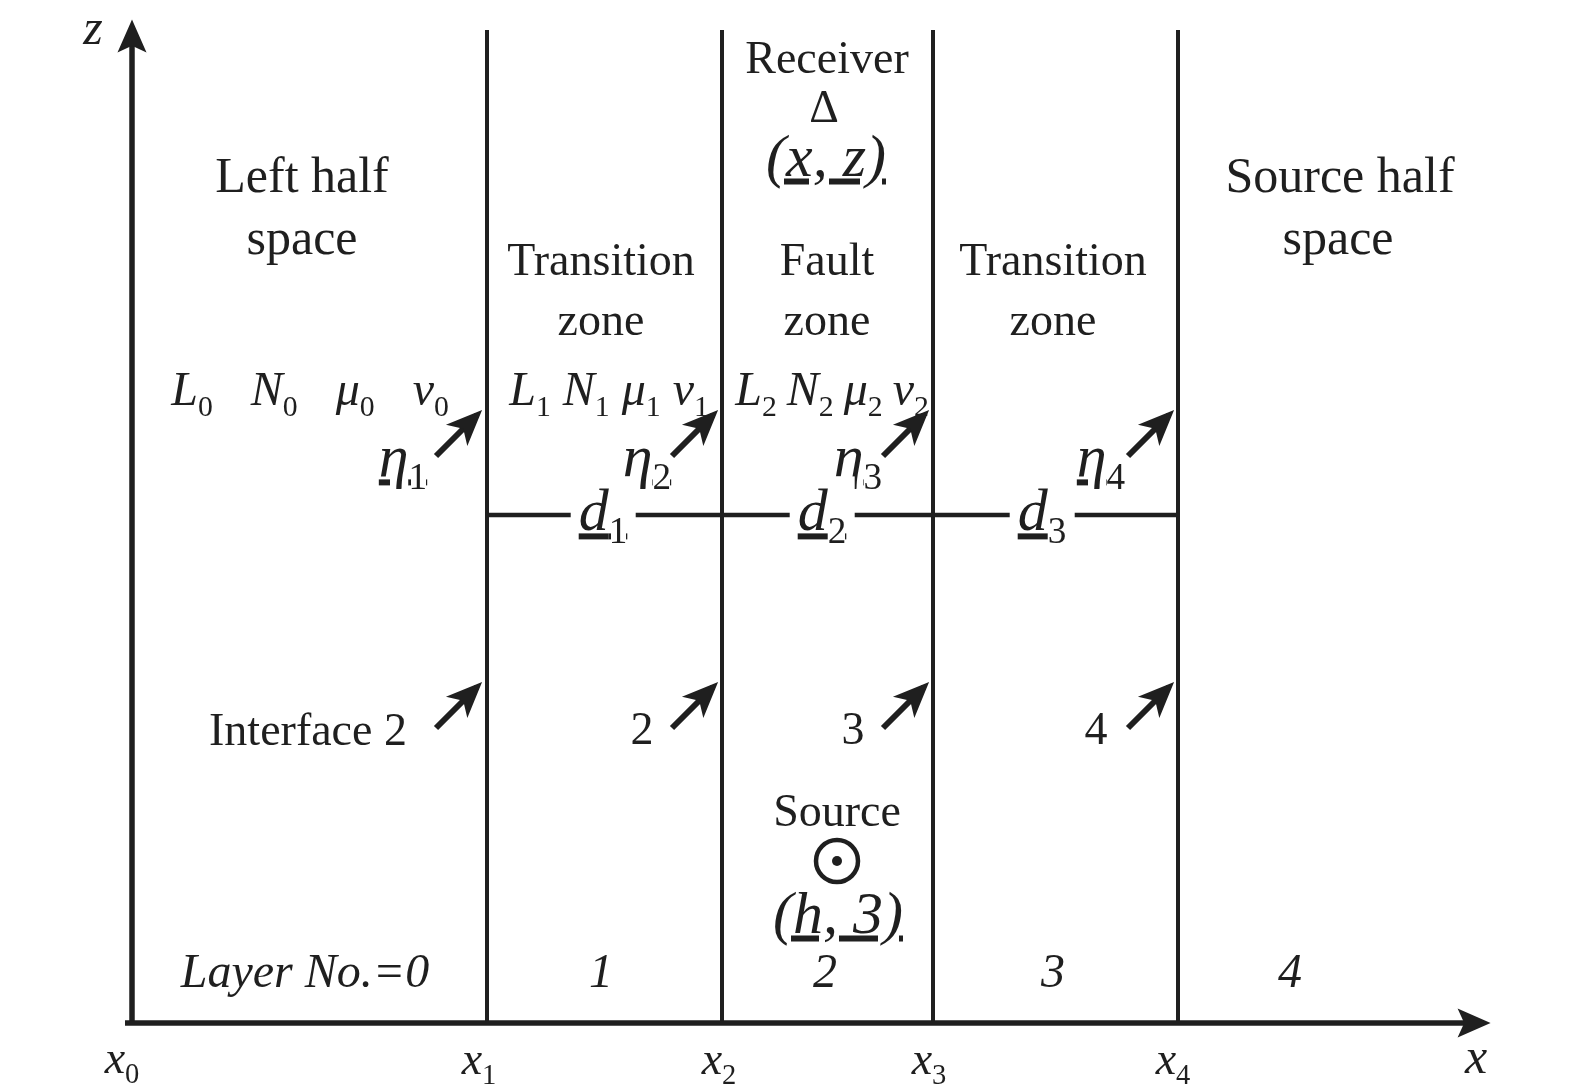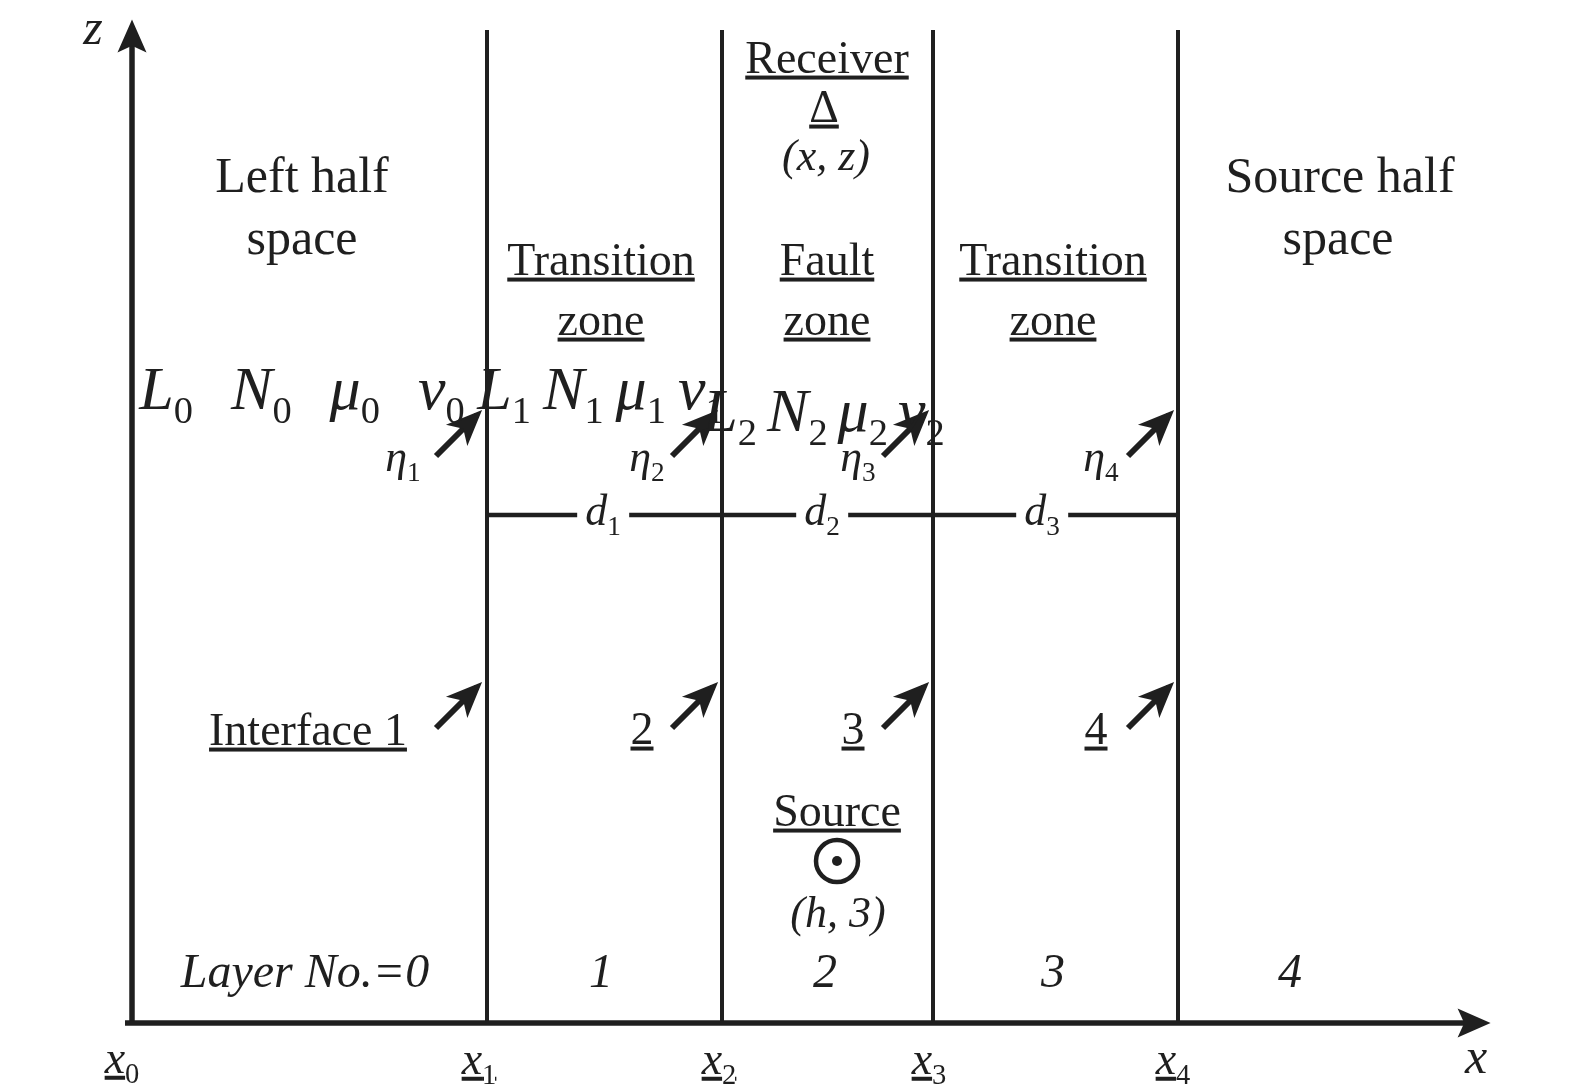--- a/index.html
+++ b/index.html
@@ -14,27 +14,27 @@
   #lines line{stroke:var(--ink);}
   #lines polygon{fill:var(--ink);}
   #lines circle.ring{fill:none;stroke:var(--ink);}
   #lines circle.dot{fill:var(--ink);}
   marker polygon{fill:var(--ink);}
   .lbl{
     position:absolute; transform:translate(-50%,-50%);
     white-space:nowrap; line-height:1.15; text-align:center;
   }
   .it{font-style:italic;}
-  .fs50{font-size:50px;} .fs46{font-size:46px;text-decoration:underline;} .fs44{font-size:44px;} .fs48{font-size:48px;font-style:italic;}
+  .fs50{font-size:50px;} .fs46{font-size:46px;} .fs44{font-size:60px;text-decoration:underline;} .fs48{font-size:48px;font-style:italic;}
   .lbl i{font-style:italic;}
   .lbl sub{font-size:0.62em; font-style:normal; vertical-align:-0.35em; line-height:1;}
   .params{
     position:absolute; transform:translate(-50%,-50%);
     display:flex; align-items:baseline; white-space:nowrap;
-    font-size:62px; font-style:italic;
+    font-size:48px; font-style:italic;margin-left:8px;
   }
   .params sub{font-size:0.62em; font-style:normal; vertical-align:-0.35em; line-height:1;}
   .mask{background:var(--bg); padding:0 8px;}
 </style>
 </head>
 <body>
 
 <div id="canvas">
 
   <svg id="lines" viewBox="0 0 1575 1091" xmlns="http://www.w3.org/2000/svg">
@@ -94,37 +94,37 @@
     <span><i>N</i><sub>0</sub></span>
     <span><i>μ</i><sub>0</sub></span>
     <span><i>v</i><sub>0</sub></span>
   </div>
   <div class="params" style="left:601px;top:391px;gap:12px">
     <span><i>L</i><sub>1</sub></span>
     <span><i>N</i><sub>1</sub></span>
     <span><i>μ</i><sub>1</sub></span>
     <span><i>v</i><sub>1</sub></span>
   </div>
-  <div class="params" style="left:824px;top:413px;gap:10px">
+  <div class="params" style="left:824px;top:391px;gap:10px">
     <span><i>L</i><sub>2</sub></span>
     <span><i>N</i><sub>2</sub></span>
     <span><i>μ</i><sub>2</sub></span>
     <span><i>v</i><sub>2</sub></span>
   </div>
 
   <div class="lbl fs44" style="left:403px;top:459px"><i>η</i><sub>1</sub></div>
   <div class="lbl fs44" style="left:647px;top:459px"><i>η</i><sub>2</sub></div>
   <div class="lbl fs44" style="left:858px;top:459px"><i>η</i><sub>3</sub></div>
   <div class="lbl fs44" style="left:1101px;top:459px"><i>η</i><sub>4</sub></div>
 
   <div class="lbl fs44 mask" style="left:603px;top:513px"><i>d</i><sub>1</sub></div>
   <div class="lbl fs44 mask" style="left:822px;top:513px"><i>d</i><sub>2</sub></div>
   <div class="lbl fs44 mask" style="left:1042px;top:513px"><i>d</i><sub>3</sub></div>
 
-  <div class="lbl fs46" style="left:308px;top:730px">Interface 1</div>
+  <div class="lbl fs46" style="left:308px;top:730px">Interface 2</div>
   <div class="lbl fs46" style="left:642px;top:729px">2</div>
   <div class="lbl fs46" style="left:853px;top:729px">3</div>
   <div class="lbl fs46" style="left:1096px;top:729px">4</div>
 
   <div class="lbl fs46" style="left:837px;top:811px">Source</div>
   <div class="lbl it fs44" style="left:838px;top:913px">(h, 3)</div>
 
   <div class="lbl fs48" style="left:305px;top:971px">Layer No.=0</div>
   <div class="lbl fs48" style="left:601px;top:971px">1</div>
   <div class="lbl fs48" style="left:825px;top:971px">2</div>

